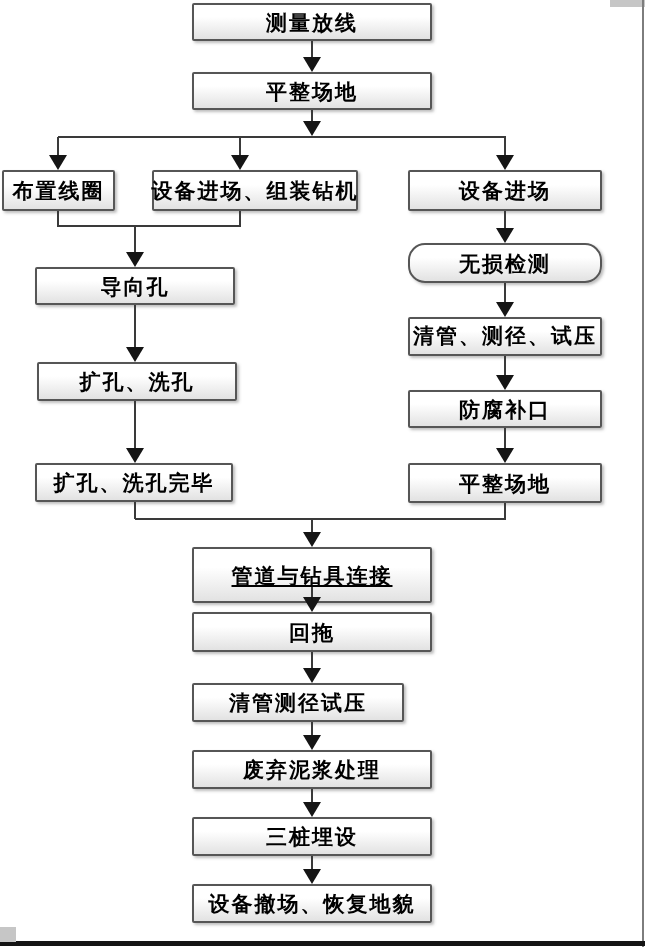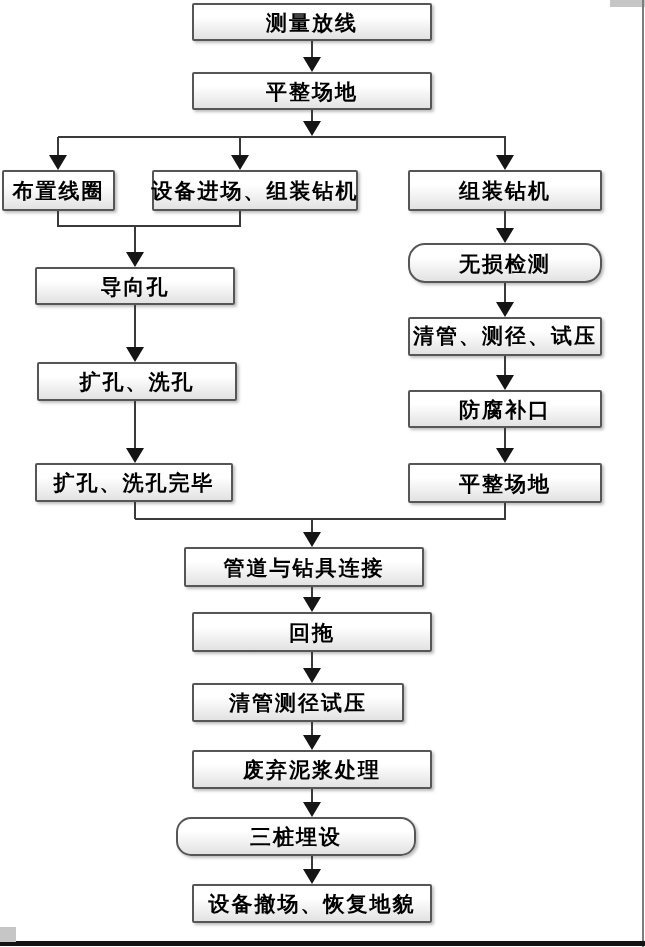--- a/index.html
+++ b/index.html
@@ -59,21 +59,21 @@
       <div class="node" style="left: 192px; top: 72px; width: 240px; height: 38px;">
         <span>平整场地</span>
       </div>
       <div class="node" style="left: 2px; top: 170px; width: 113px; height: 41px;">
         <span>布置线圈</span>
       </div>
       <div class="node" style="left: 152px; top: 170px; width: 206px; height: 41px;">
         <span>设备进场、组装钻机</span>
       </div>
       <div class="node" style="left: 408px; top: 170px; width: 194px; height: 41px;">
-        <span>组装钻机</span>
+        <span>设备进场</span>
       </div>
       <div class="node" style="left: 35px; top: 267px; width: 200px; height: 38px;">
         <span>导向孔</span>
       </div>
       <div class="node" style="left: 37px; top: 362px; width: 200px; height: 39px;">
         <span>扩孔、洗孔</span>
       </div>
       <div class="node" style="left: 35px; top: 463px; width: 198px; height: 39px;">
         <span>扩孔、洗孔完毕</span>
       </div>
@@ -82,33 +82,33 @@
       </div>
       <div class="node" style="left: 408px; top: 317px; width: 194px; height: 39px; font-family: Liberation Serif, serif;">
         <span>清管、测径、试压</span>
       </div>
       <div class="node" style="left: 408px; top: 390px; width: 194px; height: 38px;">
         <span>防腐补口</span>
       </div>
       <div class="node" style="left: 408px; top: 463px; width: 194px; height: 40px;">
         <span>平整场地</span>
       </div>
-      <div class="node" style="left: 184px; top: 547px; width: 240px; height: 40px;">
+      <div class="node" style="left: 192px; top: 547px; width: 240px; height: 56px; text-decoration: underline;">
         <span>管道与钻具连接</span>
       </div>
       <div class="node" style="left: 192px; top: 612px; width: 240px; height: 40px;">
         <span>回拖</span>
       </div>
       <div class="node" style="left: 192px; top: 683px; width: 212px; height: 39px; text-align: right;">
         <span>清管测径试压</span>
       </div>
       <div class="node" style="left: 192px; top: 750px; width: 240px; height: 39px;">
         <span>废弃泥浆处理</span>
       </div>
-      <div class="node" style="left: 176px; top: 817px; width: 240px; height: 39px; border-radius: 15px;">
+      <div class="node" style="left: 192px; top: 817px; width: 240px; height: 39px;">
         <span>三桩埋设</span>
       </div>
       <div class="node" style="left: 192px; top: 884px; width: 240px; height: 39px;">
         <span>设备撤场、恢复地貌</span>
       </div>
       <div class="cline" style="left: 311px; top: 41px; width: 2px; height: 17px;"></div>
       <div class="cline" style="left: 311px; top: 110px; width: 2px; height: 13px;"></div>
       <div class="cline" style="left: 57px; top: 137px; width: 2px; height: 19px;"></div>
       <div class="cline" style="left: 239px; top: 137px; width: 2px; height: 19px;"></div>
       <div class="cline" style="left: 504px; top: 137px; width: 2px; height: 19px;"></div>

